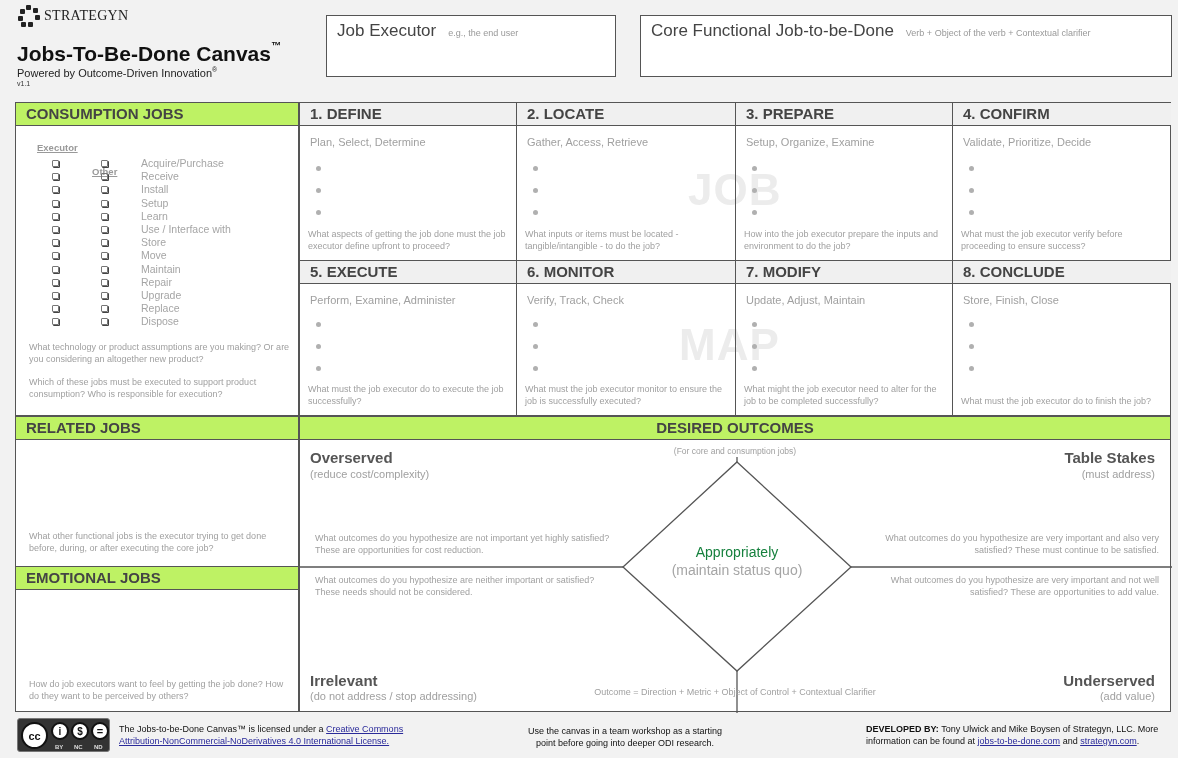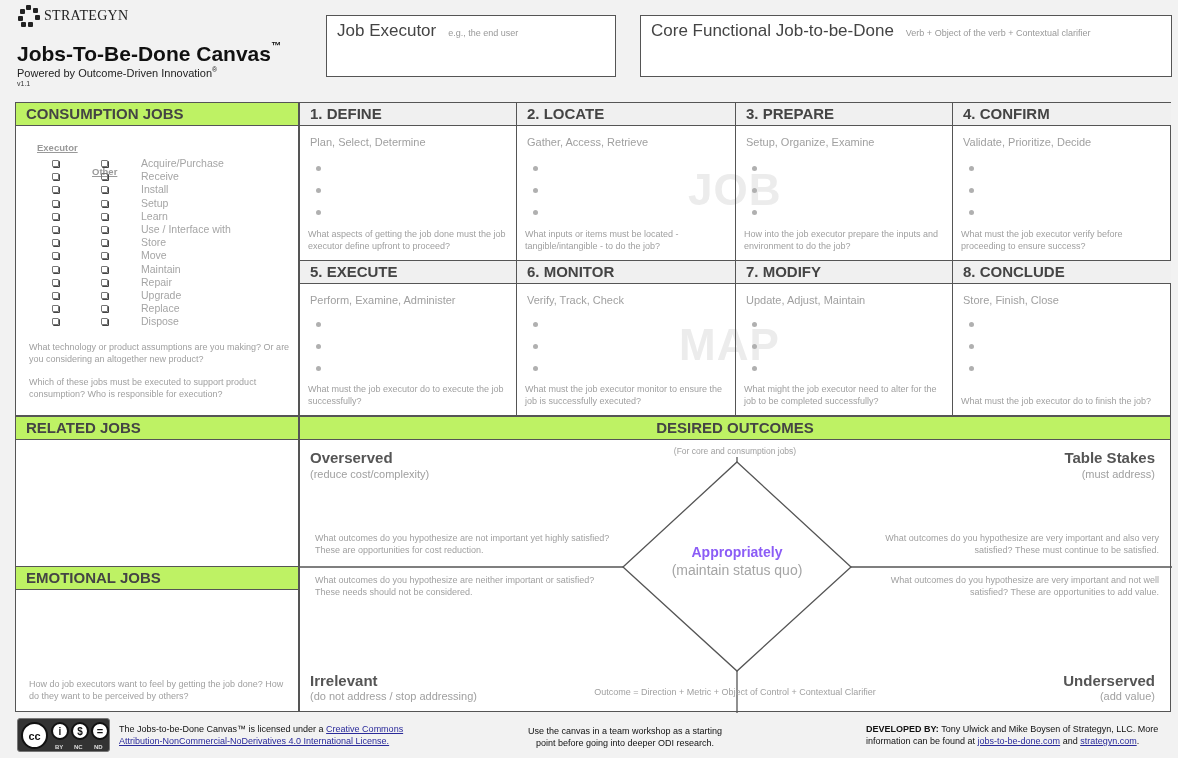--- a/index.html
+++ b/index.html
@@ -150,20 +150,21 @@
         <span class="cbx" style="left:85px"></span>
         <span style="position:absolute;left:125px;top:0">Dispose</span>
       </div>
     </div>
   <div class="abs q" style="left:13px;top:239px;width:262px;">What technology or product assumptions are you making? Or are you considering an altogether new product?</div>
   <div class="abs q" style="left:13px;top:274px;width:262px;">Which of these jobs must be executed to support product consumption? Who is responsible for execution?</div>
 </div>
 
 <div class="abs panel" style="left:15px;top:416px;width:284px;height:151px;">
   <div class="phead">RELATED JOBS</div>
+  <div class="abs q" style="left:13px;top:114px;width:262px;">What other functional jobs is the executor trying to get done before, during, or after executing the core job?</div>
 </div>
 
 <div class="abs panel" style="left:15px;top:566px;width:284px;height:146px;">
   <div class="phead">EMOTIONAL JOBS</div>
   <div class="abs q" style="left:13px;top:112px;width:265px;">How do job executors want to feel by getting the job done? How do they want to be perceived by others?</div>
 </div>
 
 <div class="abs panel" style="left:299px;top:102px;width:872px;height:314px;">
   <div class="abs watermark" style="left:388px;top:62px;">JOB</div>
   <div class="abs watermark" style="left:379px;top:217px;">MAP</div>
@@ -251,21 +252,21 @@
   <div class="abs oc-sub" style="left:10px;top:51px;">(reduce cost/complexity)</div>
   <div class="abs q" style="left:15px;top:116px;width:300px;">What outcomes do you hypothesize are not important yet highly satisfied? These are opportunities for cost reduction.</div>
   <div class="abs" style="left:0;top:30px;width:320px;height:120px;"></div>
 
   <div class="abs oc-title" style="right:15px;top:32px;text-align:right;">Table Stakes</div>
   <div class="abs oc-sub" style="right:15px;top:51px;text-align:right;">(must address)</div>
   <div class="abs q" style="right:11px;top:116px;width:290px;text-align:right;">What outcomes do you hypothesize are very important and also very satisfied? These must continue to be satisfied.</div>
   <div class="abs" style="left:552px;top:30px;width:320px;height:120px;"></div>
 
   <div class="abs" style="left:337px;top:126px;width:200px;text-align:center;">
-    <div style="font-size:14px;font-weight:bold;color:#8b5cf6;line-height:19px;">Appropriately</div>
+    <div style="font-size:14px;font-weight:normal;color:#15803d;line-height:19px;">Appropriately</div>
     <div style="font-size:14px;color:#a5a5a5;">(maintain status quo)</div>
   </div>
 
   <div class="abs q" style="left:15px;top:158px;width:290px;">What outcomes do you hypothesize are neither important or satisfied? These needs should not be considered.</div>
   <div class="abs oc-title" style="left:10px;top:255px;">Irrelevant</div>
   <div class="abs oc-sub" style="left:10px;top:273px;">(do not address / stop addressing)</div>
   <div class="abs" style="left:0;top:152px;width:320px;height:142px;"></div>
 
   <div class="abs q" style="right:11px;top:158px;width:290px;text-align:right;">What outcomes do you hypothesize are very important and not well satisfied? These are opportunities to add value.</div>
   <div class="abs oc-title" style="right:15px;top:255px;text-align:right;">Underserved</div>

